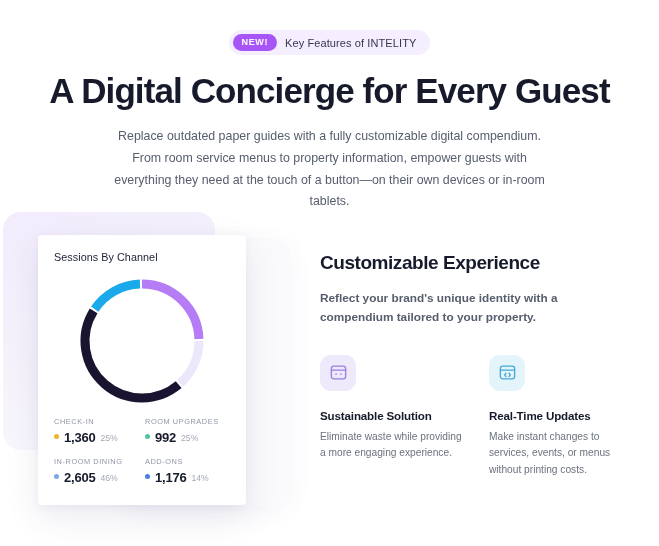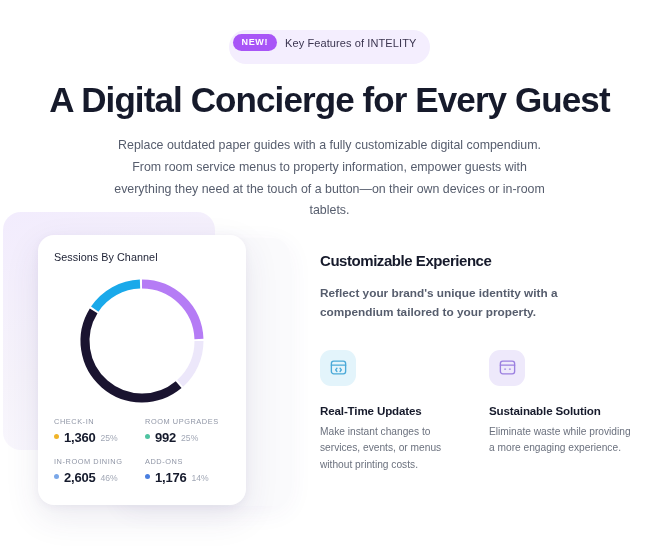--- a/index.html
+++ b/index.html
@@ -19,21 +19,21 @@
     padding-top: 30px;
     text-align: center;
   }
 
   .badge-wrap {
     display: inline-flex;
     align-items: center;
     gap: 8px;
     background: #f4eefe;
     border-radius: 999px;
-    padding: 4px 14px 13px 4px;
+    padding: 4px 14px 4px 4px;
   }
 
   .badge-pill {
     background: #a855f7;
     color: #ffffff;
     font-size: 9px;
     font-weight: 700;
     letter-spacing: 0.6px;
     border-radius: 999px;
     padding: 4px 9px;
@@ -94,21 +94,21 @@
   }
 
   
   .stat-card {
     position: absolute;
     left: 38px;
     top: 39px;
     width: 208px;
     height: 270px;
     background: #ffffff;
-    border-radius: 16px;
+    border-radius: 4px;
     box-shadow: 0 12px 34px rgba(60, 45, 110, 0.10),
                 0 2px 8px rgba(60, 45, 110, 0.05);
     padding: 16px 16px 0 16px;
   }
 
   .stat-card-title {
     font-size: 10.8px;
     font-weight: 500;
     color: #1c2033;
     letter-spacing: 0.05px;
@@ -166,21 +166,21 @@
 
   
   .right-col {
     position: absolute;
     left: 320px;
     top: 56px;
     width: 320px;
   }
 
   .right-title {
-    font-size: 15px;
+    font-size: 19px;
     font-weight: 700;
     color: #161a2b;
     letter-spacing: -0.45px;
   }
 
   .right-sub {
     margin-top: 15px;
     font-size: 11.8px;
     line-height: 1.6;
     color: #565d6d;
@@ -296,40 +296,40 @@
   </div>
 
   <div class="right-col">
 
     <h2 class="right-title">Customizable Experience</h2>
     <p class="right-sub">Reflect your brand's unique identity with a compendium tailored to your property.</p>
 
     <div class="features">
 
       <div class="feature">
+        <div class="feature-icon purple">
+          <svg width="19" height="19" viewBox="0 0 24 24" fill="none" stroke="#9b7fe0" stroke-width="1.7" stroke-linecap="round" stroke-linejoin="round">
+            <rect x="3" y="4" width="18" height="16" rx="3"></rect>
+            <line x1="3" y1="9" x2="21" y2="9"></line>
+            <line x1="8.5" y1="14" x2="9.5" y2="14"></line>
+            <line x1="14.5" y1="14" x2="15.5" y2="14"></line>
+          </svg>
+        </div>
+        <div class="feature-title">Sustainable Solution</div>
+        <div class="feature-desc">Eliminate waste while providing a more engaging experience.</div>
+      </div>
+
+      <div class="feature">
         <div class="feature-icon blue">
           <svg width="19" height="19" viewBox="0 0 24 24" fill="none" stroke="#4aa9d8" stroke-width="1.7" stroke-linecap="round" stroke-linejoin="round">
             <rect x="3" y="4" width="18" height="16" rx="3"></rect>
             <line x1="3" y1="9" x2="21" y2="9"></line>
             <polyline points="10,13 8.4,15 10,17"></polyline>
             <polyline points="14,13 15.6,15 14,17"></polyline>
           </svg>
         </div>
         <div class="feature-title">Real-Time Updates</div>
         <div class="feature-desc">Make instant changes to services, events, or menus without printing costs.</div>
       </div>
 
-      <div class="feature">
-        <div class="feature-icon purple">
-          <svg width="19" height="19" viewBox="0 0 24 24" fill="none" stroke="#9b7fe0" stroke-width="1.7" stroke-linecap="round" stroke-linejoin="round">
-            <rect x="3" y="4" width="18" height="16" rx="3"></rect>
-            <line x1="3" y1="9" x2="21" y2="9"></line>
-            <line x1="8.5" y1="14" x2="9.5" y2="14"></line>
-            <line x1="14.5" y1="14" x2="15.5" y2="14"></line>
-          </svg>
-        </div>
-        <div class="feature-title">Sustainable Solution</div>
-        <div class="feature-desc">Eliminate waste while providing a more engaging experience.</div>
-      </div>
-
     </div>
   </div>
 </div>
 
 </body></html>

